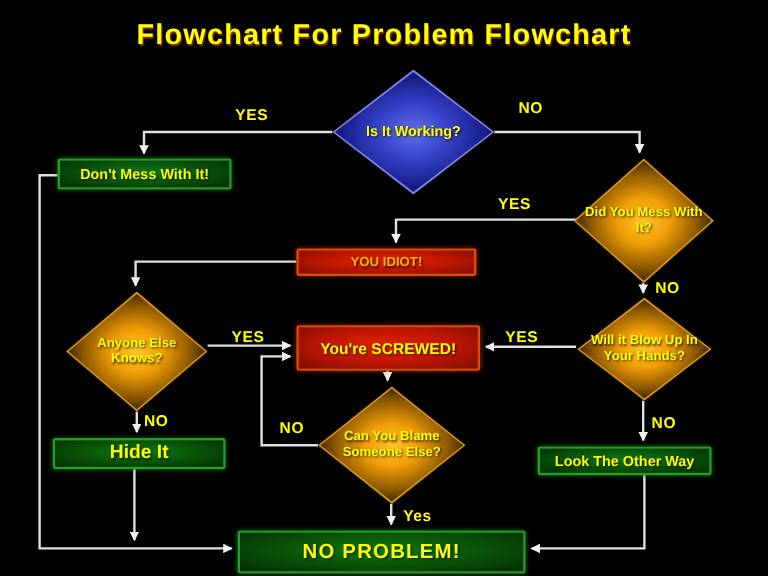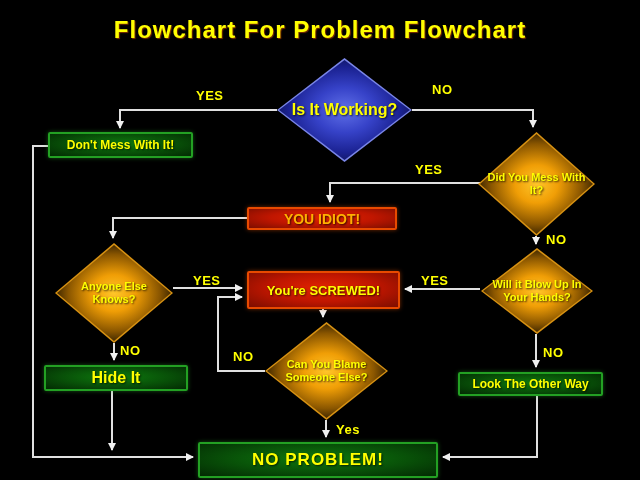--- a/index.html
+++ b/index.html
@@ -46,21 +46,21 @@
   .diamond.orange .d-border{background:#d89212;}
   .diamond.orange .d-fill{
     background:radial-gradient(closest-side at 50% 50%, #ffc62a 0%, #f09e06 38%, #8a5600 80%, #452b00 100%);
   }
   .diamond .d-label{
     position:absolute;inset:0;display:flex;align-items:center;justify-content:center;
     color:#ffff00;font-size:11px;line-height:1.15;text-align:center;
     text-shadow:1px 1px 2px rgba(0,0,0,0.75);
   }
   .diamond .d-label span{display:block;width:84%;}
-  .diamond.blue .d-label{font-size:16px;justify-content:center;}
+  .diamond.blue .d-label{font-size:12px;justify-content:center;}
 
   
   .edge-label{
     position:absolute;color:#ffff00;font-size:13px;letter-spacing:0.5px;
     text-shadow:1px 1px 1px rgba(0,0,0,0.8);
   }
   #lbl-you-idiot{color:#ffb000;}
 </style>
 </head>
 <body>
@@ -131,33 +131,33 @@
     <div class="d-fill"></div>
     <div class="d-label">
         <span>Can You Blame Someone Else?</span>
       </div>
   </div>
 
   <div class="box green" style="left:48px;top:132px;width:145px;height:26px;">
       <span>Don't Mess With It!</span>
     </div>
 
-  <div class="box red" style="left:247px;top:207px;width:150px;height:23px;font-size:14px;">
+  <div class="box red" style="left:247px;top:207px;width:150px;height:23px;font-size:11px;">
       <span id="lbl-you-idiot">YOU IDIOT!</span>
     </div>
 
   <div class="box red" style="left:247px;top:271px;width:153px;height:38px;font-size:13px;">
       <span>You're SCREWED!</span>
     </div>
 
   <div class="box green" style="left:44px;top:365px;width:144px;height:26px;font-size:16px;">
       <span>Hide It</span>
     </div>
 
-  <div class="box green" style="left:458px;top:372px;width:145px;height:24px;">
+  <div class="box green" style="left:448px;top:372px;width:145px;height:24px;">
       <span>Look The Other Way</span>
     </div>
 
   <div class="box green big" style="left:198px;top:442px;width:240px;height:36px;">
       <span>NO PROBLEM!</span>
     </div>
 
   <span class="edge-label" style="left:196px;top:88px;">YES</span>
   <span class="edge-label" style="left:432px;top:82px;">NO</span>
   <span class="edge-label" style="left:415px;top:162px;">YES</span>

